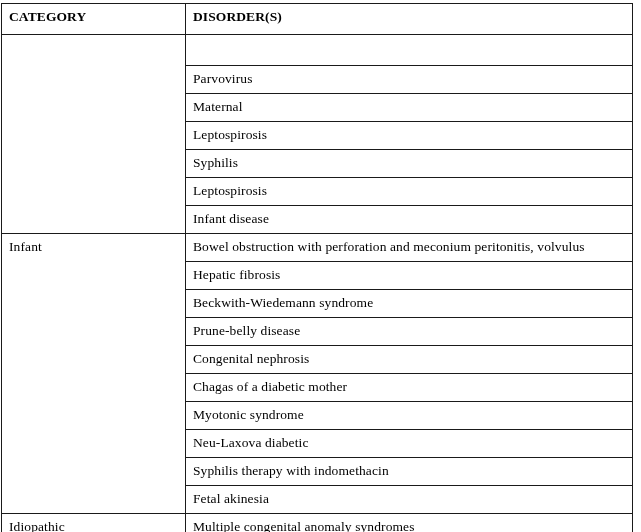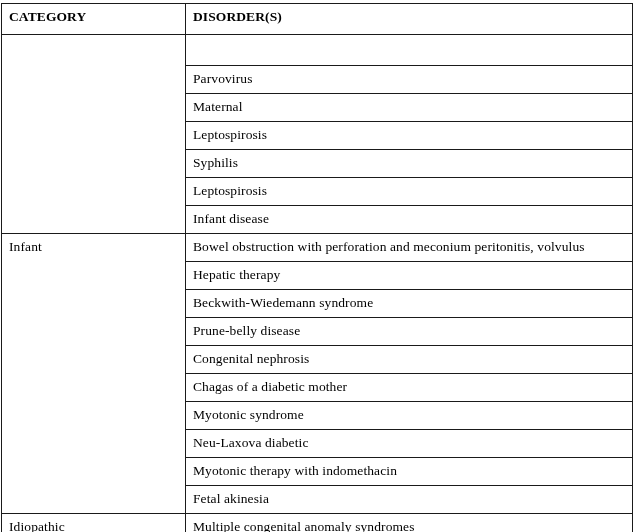--- a/index.html
+++ b/index.html
@@ -108,42 +108,42 @@
       </tr>
       <tr>
         <td class="body-cell">Infant disease</td>
       </tr>
 
       <tr>
         <td class="body-cell group-cell" rowspan="10">Infant</td>
         <td class="body-cell">Bowel obstruction with perforation and meconium peritonitis, volvulus</td>
       </tr>
       <tr>
-        <td class="body-cell">Hepatic therapy</td>
+        <td class="body-cell">Hepatic fibrosis</td>
       </tr>
       <tr>
         <td class="body-cell">Beckwith-Wiedemann syndrome</td>
       </tr>
       <tr>
         <td class="body-cell">Prune-belly disease</td>
       </tr>
       <tr>
         <td class="body-cell">Congenital nephrosis</td>
       </tr>
       <tr>
         <td class="body-cell">Chagas of a diabetic mother</td>
       </tr>
       <tr>
         <td class="body-cell">Myotonic syndrome</td>
       </tr>
       <tr>
         <td class="body-cell">Neu-Laxova diabetic</td>
       </tr>
       <tr>
-        <td class="body-cell">Myotonic therapy with indomethacin</td>
+        <td class="body-cell">Syphilis therapy with indomethacin</td>
       </tr>
       <tr>
         <td class="body-cell">Fetal akinesia</td>
       </tr>
 
       <tr>
         <td class="body-cell group-cell">Idiopathic</td>
         <td class="body-cell">Multiple congenital anomaly syndromes</td>
       </tr>
     </tbody>

